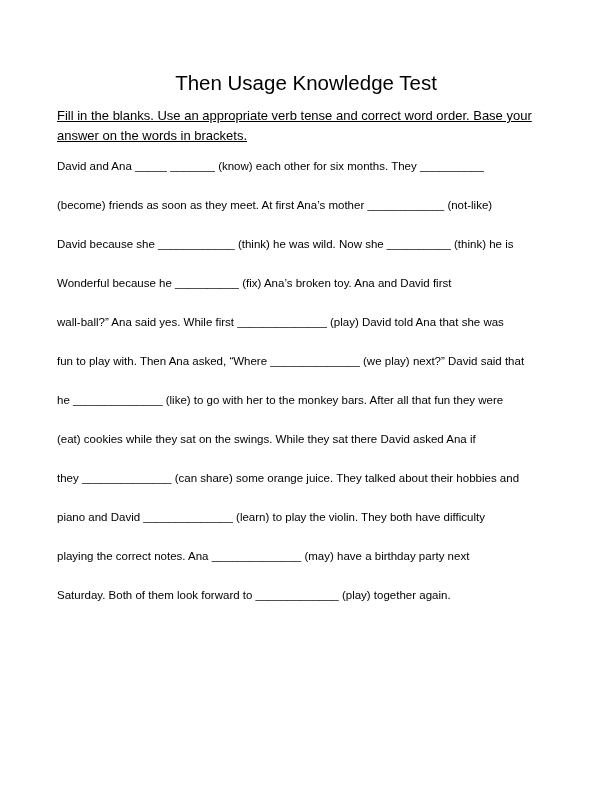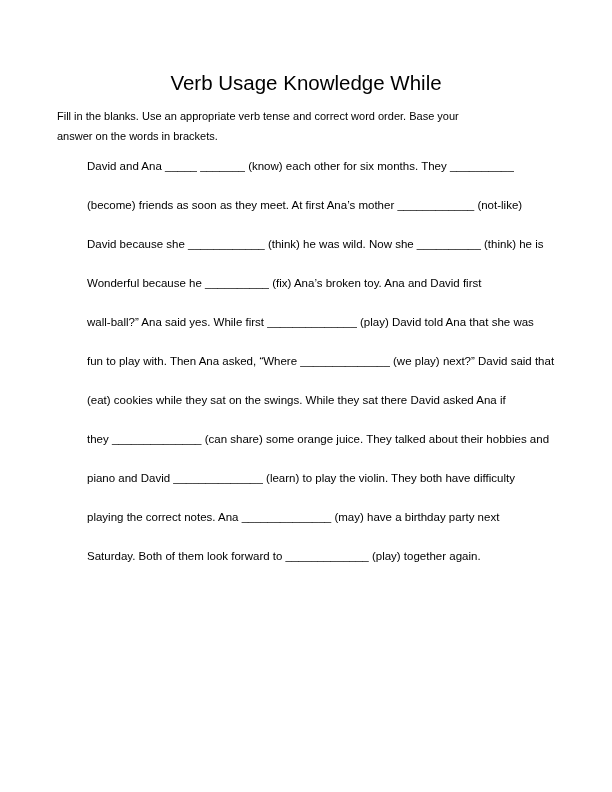--- a/index.html
+++ b/index.html
@@ -29,59 +29,60 @@
     font-size: 20.5px;
     font-weight: 400;
     line-height: 26px;
     white-space: pre;
   }
   .instructions {
     position: absolute;
     top: 106px;
     left: 57px;
     width: 510px;
-    font-size: 11px;
+    font-size: 13px;
     line-height: 20px;
+    text-decoration: underline;
   }
   .instructions .instr-line {
     white-space: pre;
   }
   .paragraph {
     position: absolute;
     top: 147px;
     left: 57px;
     width: 510px;
     font-size: 11.5px;
     line-height: 39px;
-    margin-left: 30px;
   }
   .paragraph .para-line {
     white-space: pre;
     height: 39px;
   }
 </style>
 </head>
 <body>
 
 <div class="page">
 
-  <div class="doc-title">Verb Usage Knowledge While</div>
+  <div class="doc-title">Then Usage Knowledge Test</div>
 
   <div class="instructions">
     <div class="instr-line">Fill in the blanks. Use an appropriate verb tense and correct word order. Base your</div>
     <div class="instr-line">answer on the words in brackets.</div>
   </div>
 
   <div class="paragraph">
     <div class="para-line">David and Ana _____ _______ (know) each other for six months. They __________</div>
     <div class="para-line">(become) friends as soon as they meet. At first Ana’s mother ____________ (not-like)</div>
     <div class="para-line">David because she ____________ (think) he was wild. Now she __________ (think) he is</div>
     <div class="para-line">Wonderful because he __________ (fix) Ana’s broken toy. Ana and David first</div>
     <div class="para-line">wall-ball?” Ana said yes. While first ______________ (play) David told Ana that she was</div>
     <div class="para-line">fun to play with. Then Ana asked, “Where ______________ (we play) next?” David said that</div>
+    <div class="para-line">he ______________ (like) to go with her to the monkey bars. After all that fun they were</div>
     <div class="para-line">(eat) cookies while they sat on the swings. While they sat there David asked Ana if</div>
     <div class="para-line">they ______________ (can share) some orange juice. They talked about their hobbies and</div>
     <div class="para-line">piano and David ______________ (learn) to play the violin. They both have difficulty</div>
     <div class="para-line">playing the correct notes. Ana ______________ (may) have a birthday party next</div>
     <div class="para-line">Saturday. Both of them look forward to _____________ (play) together again.</div>
   </div>
 
 </div>
 
 </body></html>

